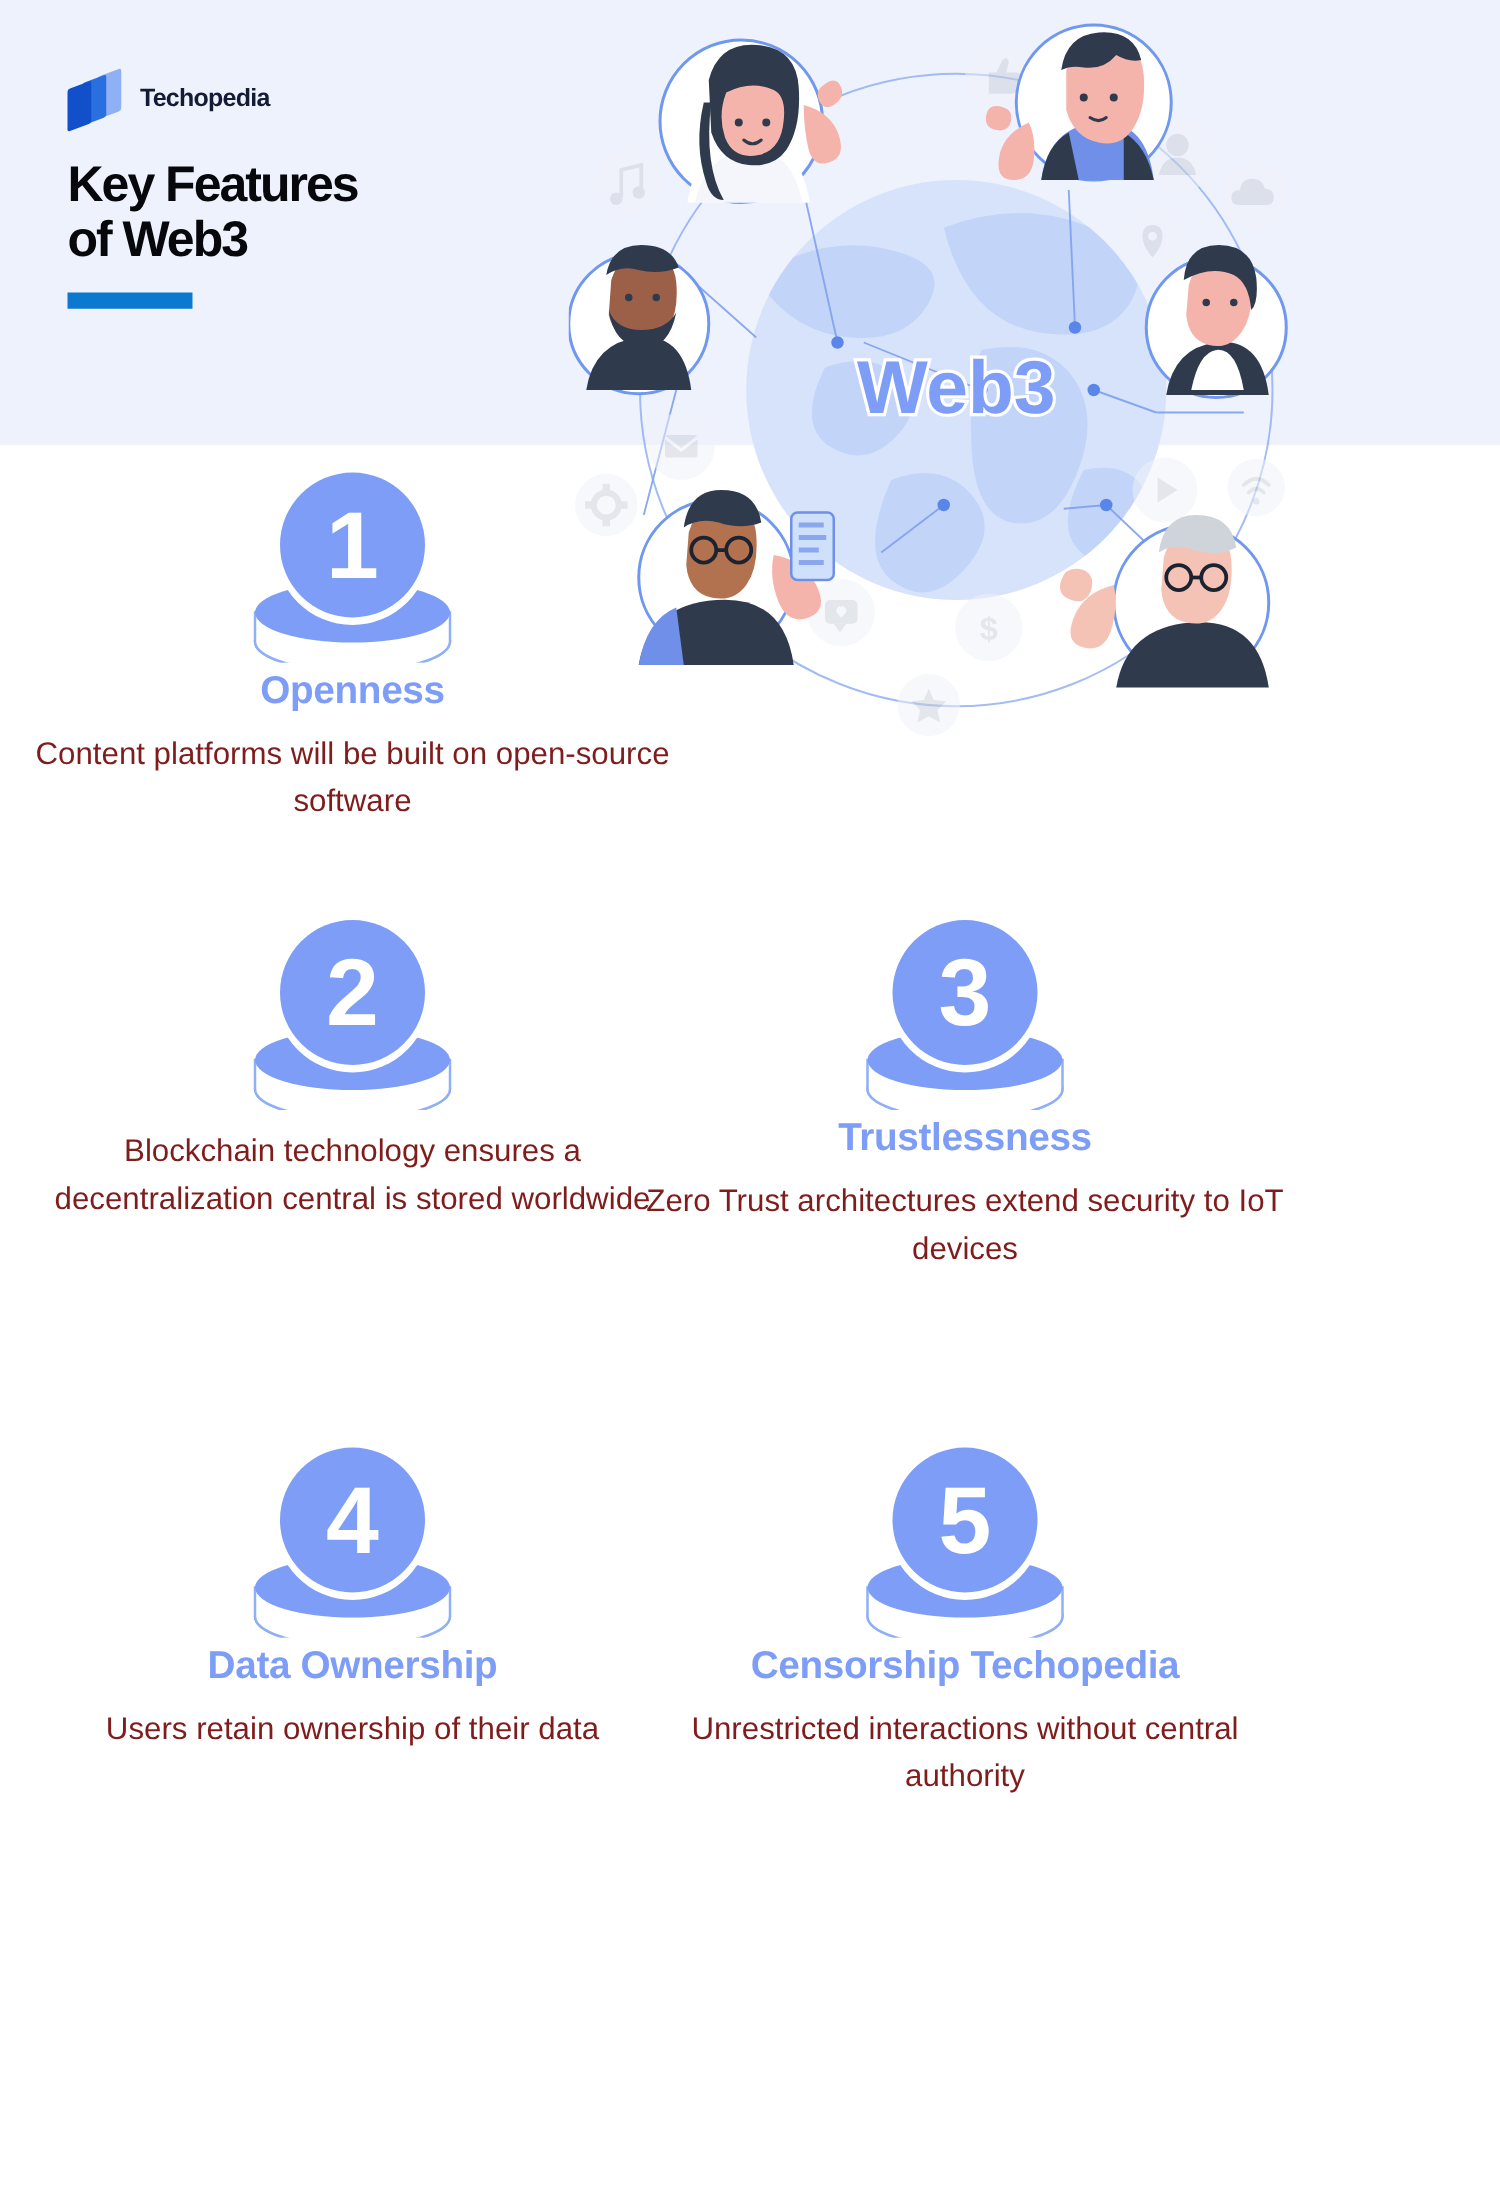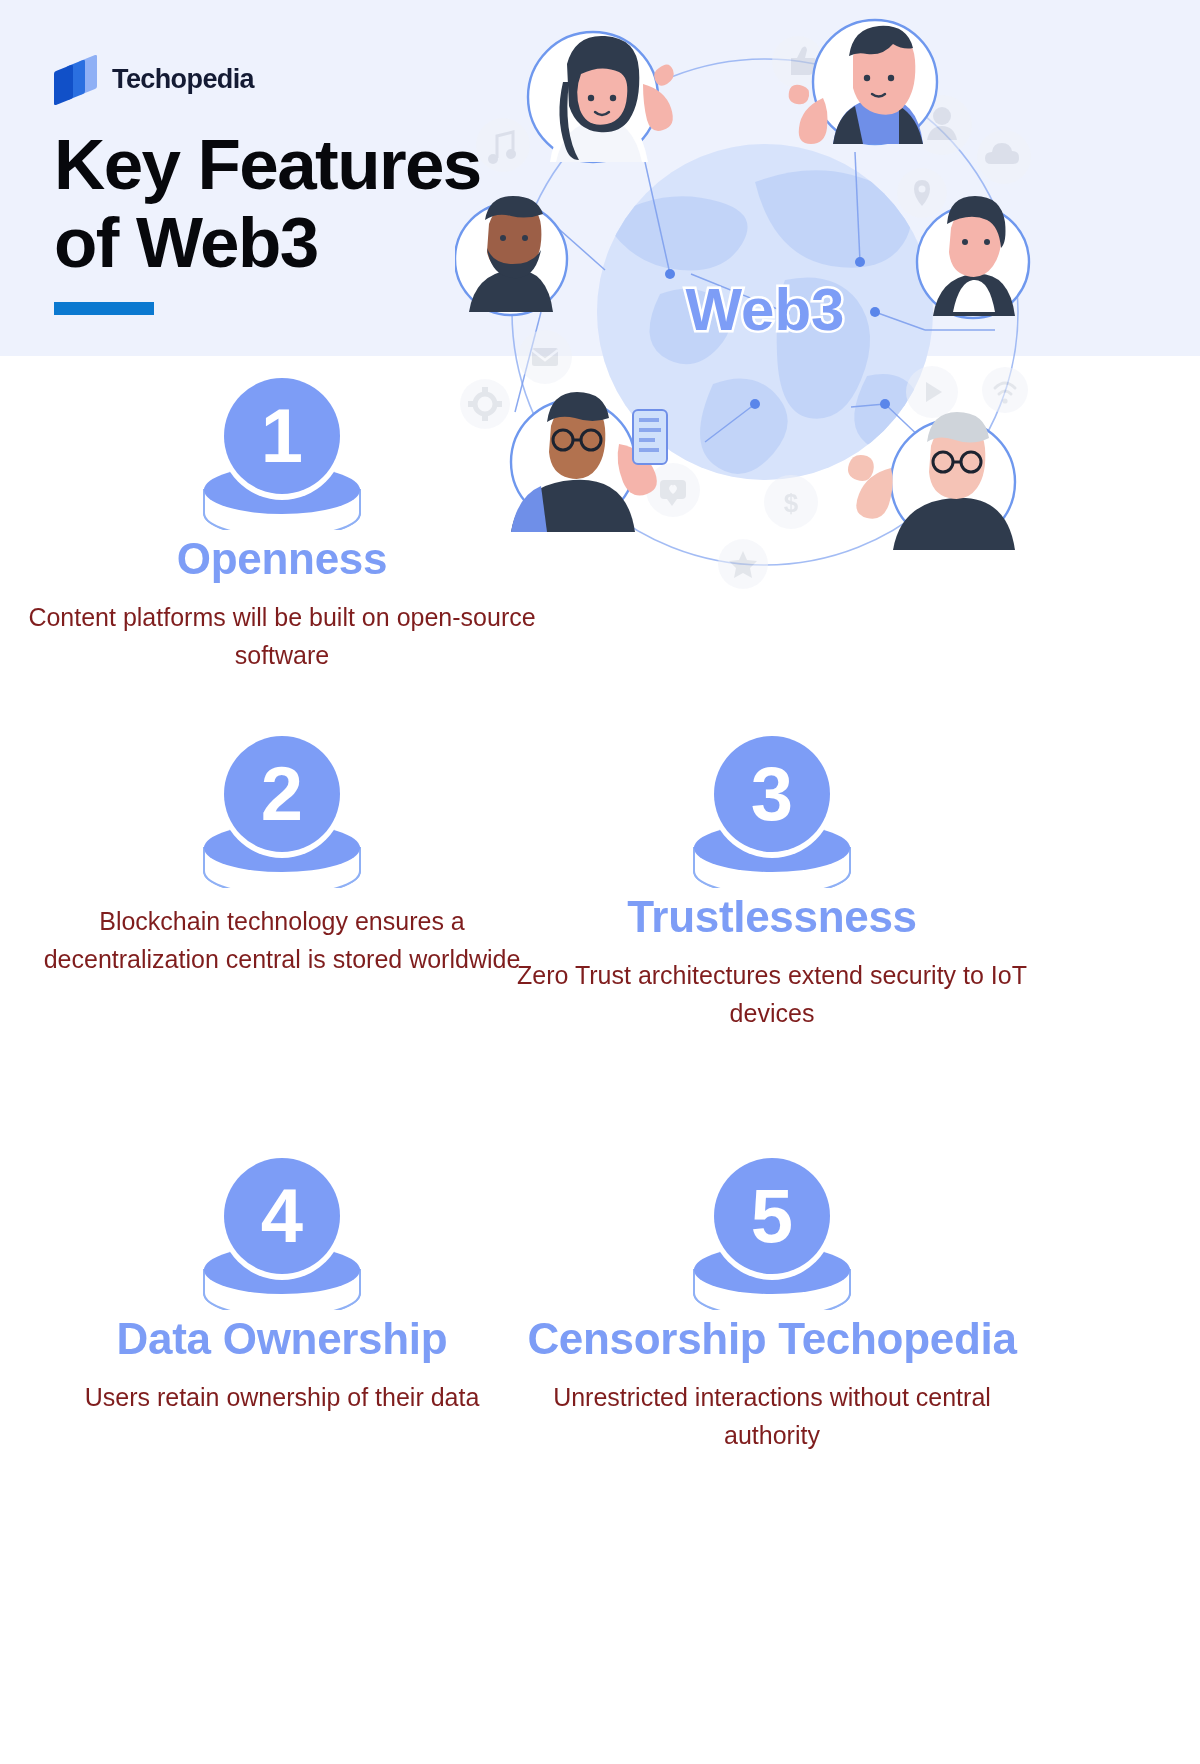--- a/index.html
+++ b/index.html
@@ -22,48 +22,48 @@
   .logo-mark { position:relative; width:44px; height:42px; }
   .logo-mark .p {
     position:absolute; width:19px; height:34px; top:4px;
     transform:skewY(-21deg);
     border-radius:2px;
   }
   .logo-mark .p1 { left:0px;  top:10px; background:#1150c8; }
   .logo-mark .p2 { left:12px; top:5px;  background:#2a6fe0; }
   .logo-mark .p3 { left:24px; top:0px;  background:#8fb0f5; }
   .logo-word {
-    font-size:27px; font-weight:bold; color:#141b34;
+    font-size:20px; font-weight:bold; color:#141b34;
     letter-spacing:-0.6px;
     text-align:right;
   }
 
   .main-title {
     margin-top:26px;
-    font-size:71px; line-height:1.10; font-weight:bold;
+    font-size:40px; line-height:1.10; font-weight:bold;
     color:#07080c; letter-spacing:-1.6px;
   }
   .title-rule {
     margin-top:20px; width:100px; height:13px; background:#0b79d0;
   }
 
   
   .hero { position:absolute; left:455px; top:12px; width:620px; height:600px; }
   .hero svg { display:block; }
 
   
   .features { position:absolute; left:0; top:360px; width:1200px; }
   .feature {
     position:absolute; text-align:center;
   }
   .badge-wrap { position:relative; height:160px; }
   .badge-svg { display:block; margin:0 auto; }
 
   .feature-label {
-    font-size:44px; font-weight:bold; color:#7d9df6;
+    font-size:31px; font-weight:bold; color:#7d9df6;
     letter-spacing:-0.3px; margin-top:4px;
   }
   .feature-desc {
     font-size:25px; line-height:1.52; color:#7f1d1d; margin-top:14px;
   }
 
   
   .f1 { left:18px;  top:10px;  width:528px; }
   .f2 { left:18px;  top:368px; width:528px; }
   .f3 { left:508px; top:368px; width:528px; }

